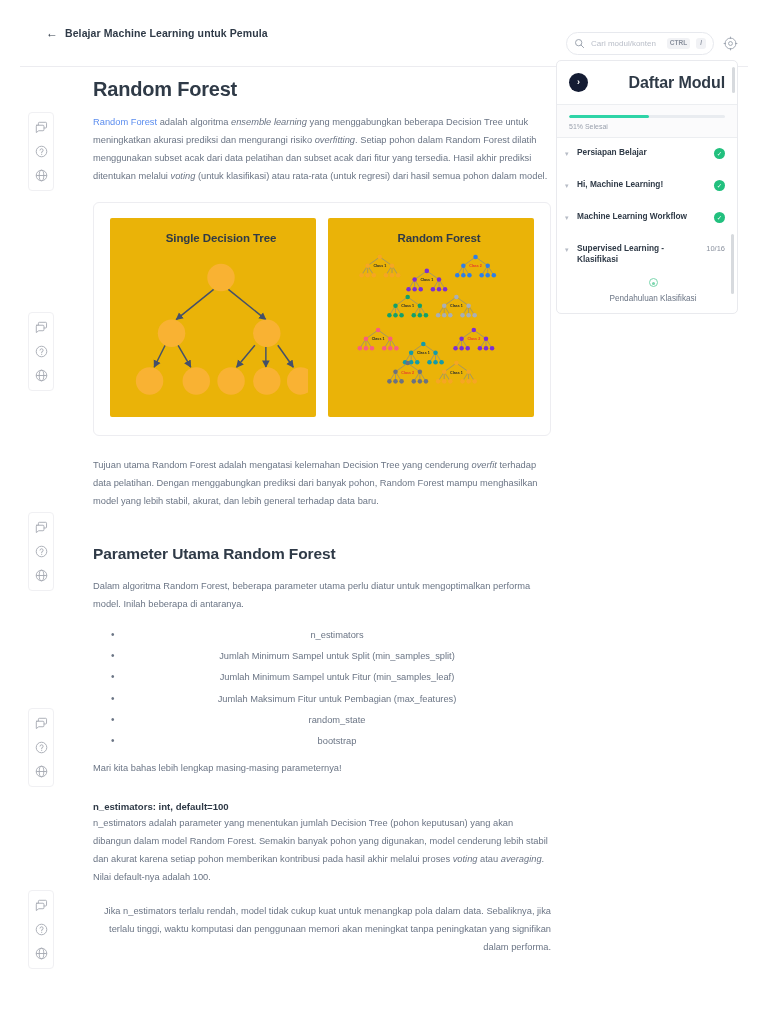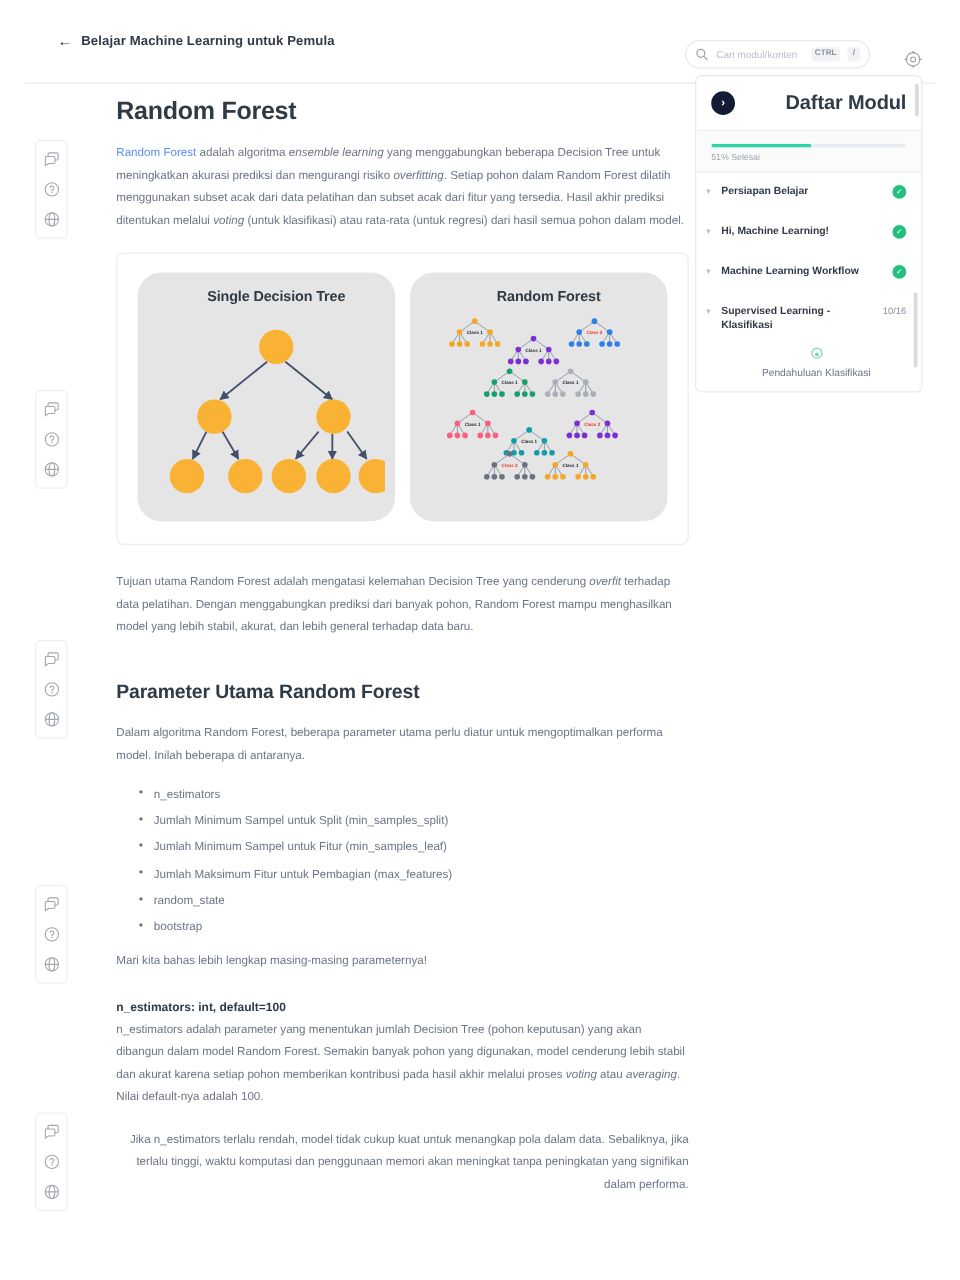--- a/index.html
+++ b/index.html
@@ -23,21 +23,21 @@
     display: flex; align-items: center; gap: 7px;
     margin-left: 46px;
   }
   .back-arrow { font-size: 12px; color: #2f3a47; line-height: 1; }
   .back-title {
     font-size: 10.5px; font-weight: bold; color: #2f3a47;
     letter-spacing: .1px;
   }
   .topbar-right {
     position: absolute; right: 30px; top: 32px;
-    display: flex; align-items: flex-end; gap: 27px;
+    display: flex; align-items: center; gap: 9px;
   }
   .searchbox {
     width: 148px; height: 23px; border: 1px solid #e7e9ee;
     border-radius: 12px; background: #fff;
     display: flex; align-items: center; padding: 0 7px; gap: 6px;
   }
   .search-ico { width: 11px; height: 11px; flex: 0 0 auto; }
   .search-ph { font-size: 8px; color: #b9bec8; flex: 1; }
   .kbd {
     font-size: 6.5px; font-weight: bold; color: #8a919e;
@@ -85,36 +85,36 @@
 
   .subhead {
     font-size: 9.6px; font-weight: bold; color: #2f3a47;
     margin-bottom: 2px;
   }
   ul.params {
     list-style: none; margin: 0 0 0 0; padding: 0;
   }
   ul.params li {
     font-size: 9.3px; line-height: 1.0; color: #6b7585;
-    padding: 0 0 0 30px; position: relative; margin-bottom: 12px;
+    padding: 0 0 0 30px; position: relative; margin-bottom: 12px; text-align: center;
   }
   ul.params li::before {
     content: "\2022"; position: absolute; left: 18px; top: -1px;
     color: #6b7585; font-size: 10px;
   }
 
   
   .figure-wrap {
     margin: 16px 0 0 0;
     border: 1px solid #ededf1; border-radius: 6px;
     background: #fff; padding: 15px 16px 18px 16px;
   }
   .figure-inner { display: flex; gap: 12px; }
   .panel {
-    background: #e5e5e5; border-radius: 19px;
+    background: #eab308; border-radius: 2px;
     flex: 1; padding: 14px 8px 12px 24px;
   }
   .panel-title {
     text-align: center; font-size: 11.5px; font-weight: bold;
     color: #2f3a47; margin-bottom: 6px; letter-spacing: -.1px;
   }
   .panel svg { display: block; width: 100%; }
 
   
   .modpanel {

